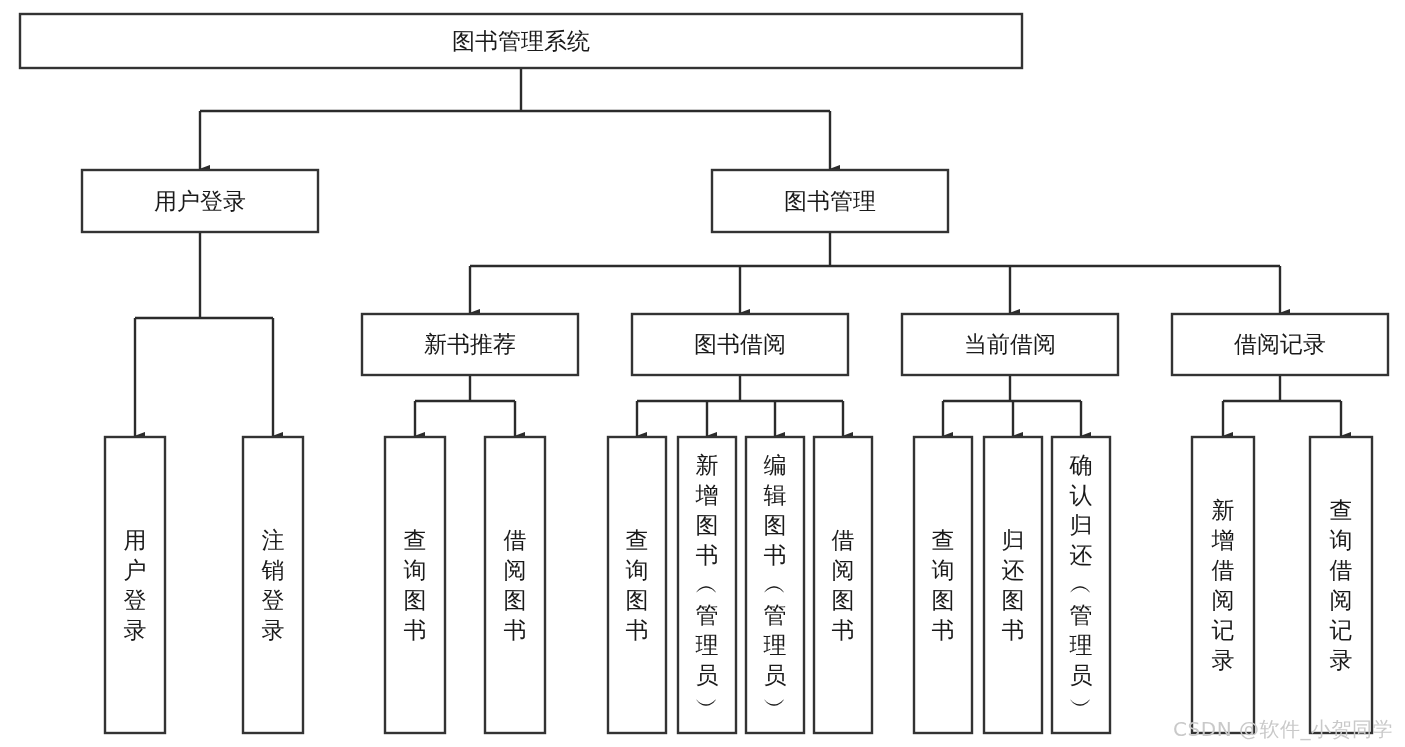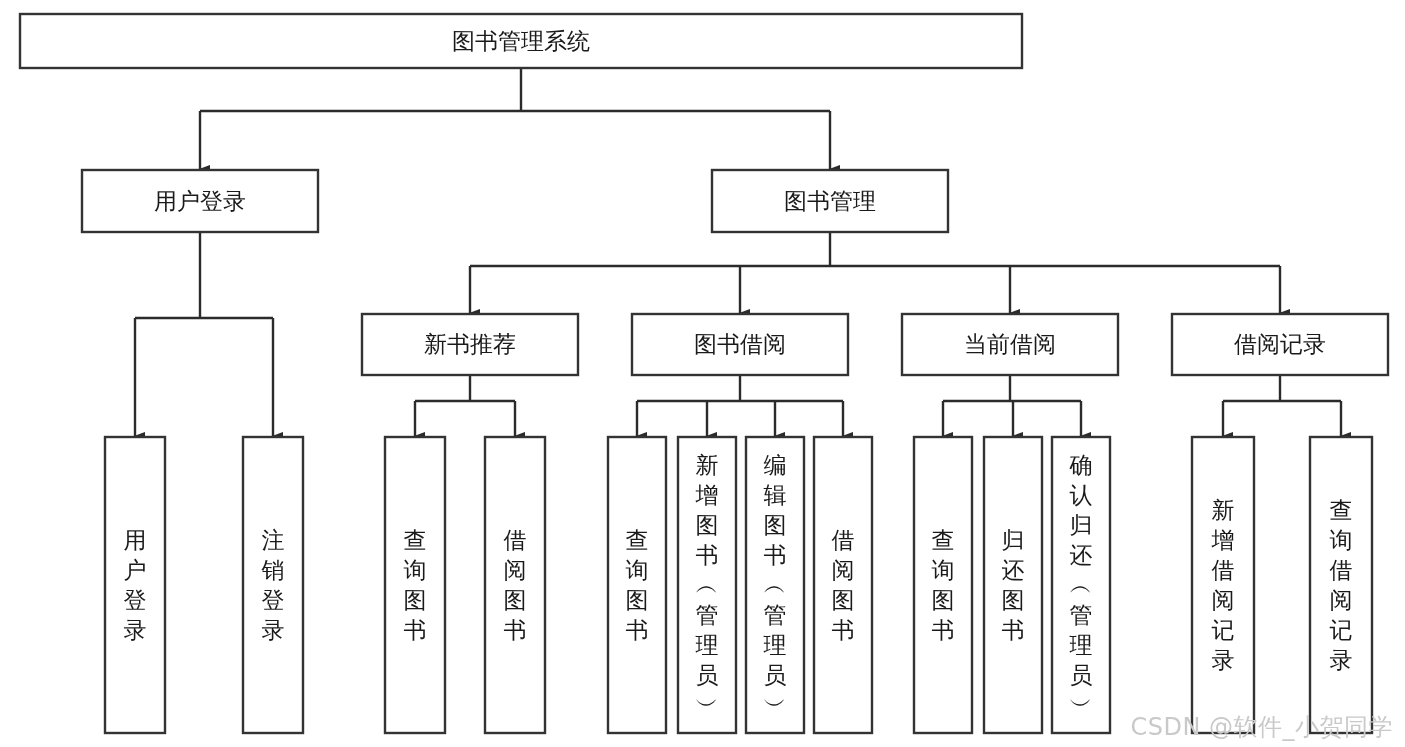--- a/index.html
+++ b/index.html
@@ -43,21 +43,21 @@
   .edge-line {
     stroke: #2b2b2b;
     stroke-width: 2.4;
     fill: none;
   }
   .watermark {
     position: absolute;
     right: 12px;
     bottom: 4px;
     font-family: "DejaVu Sans", "Liberation Sans", sans-serif;
-    font-size: 24px;
+    font-size: 20px;
     color: #c9c9c9;
     white-space: nowrap;
     letter-spacing: 0.5px;
     pointer-events: none;
   }
 </style>
 </head>
 <body>
 
 <svg id="diagram" viewBox="0 0 1405 747">

